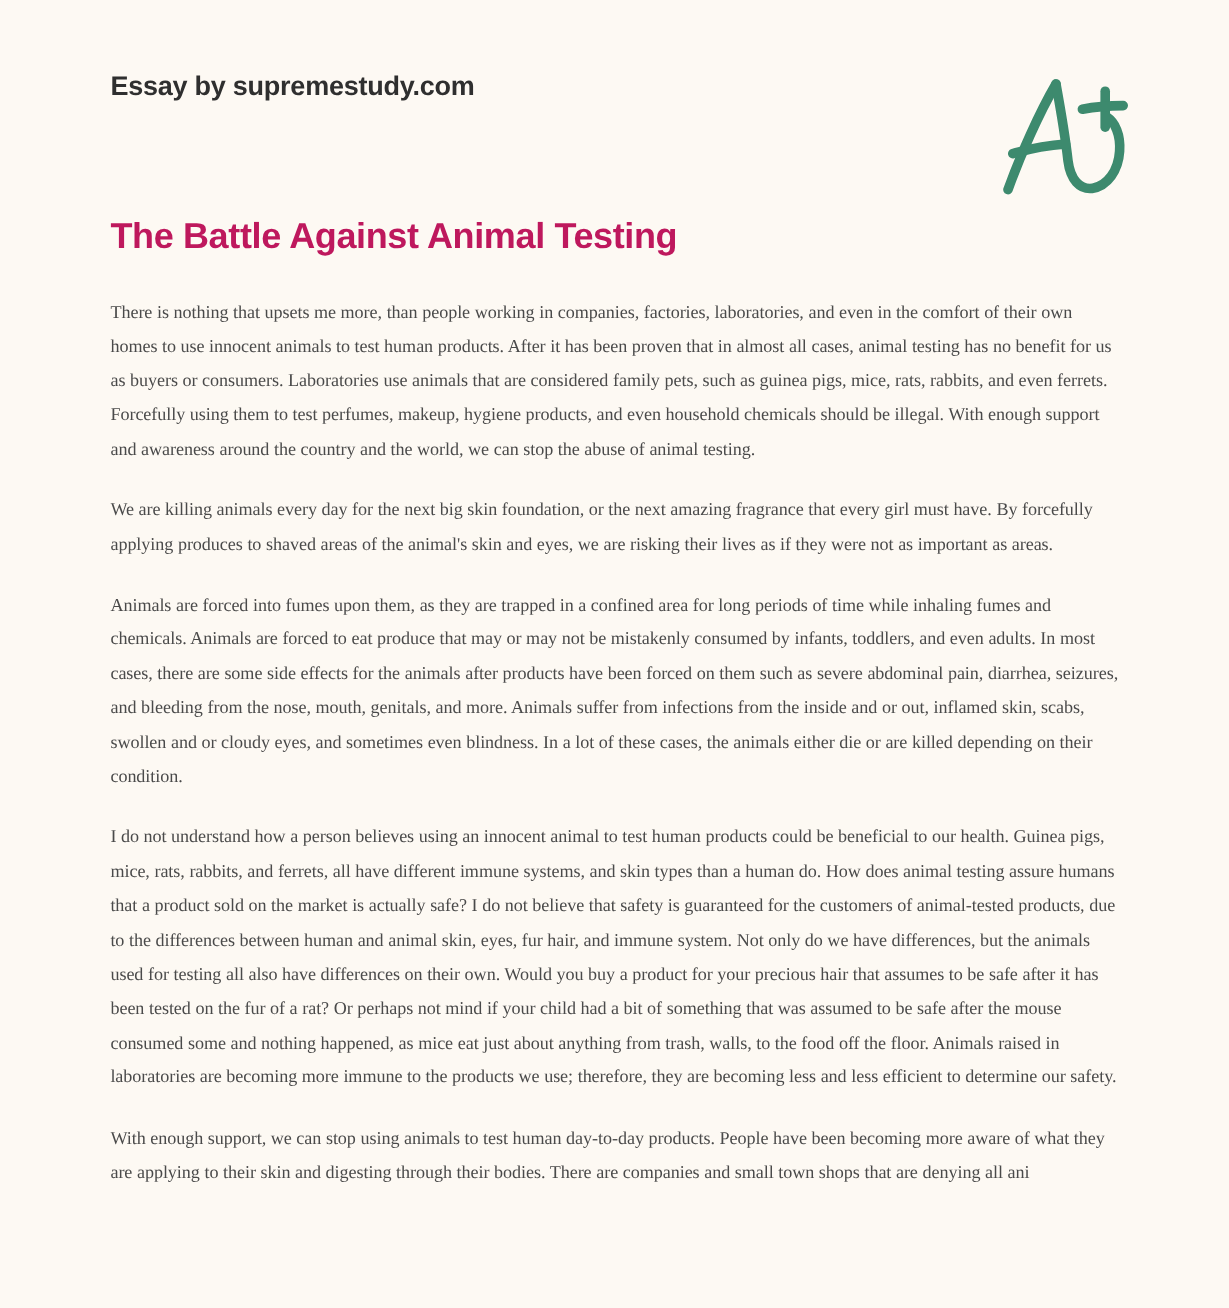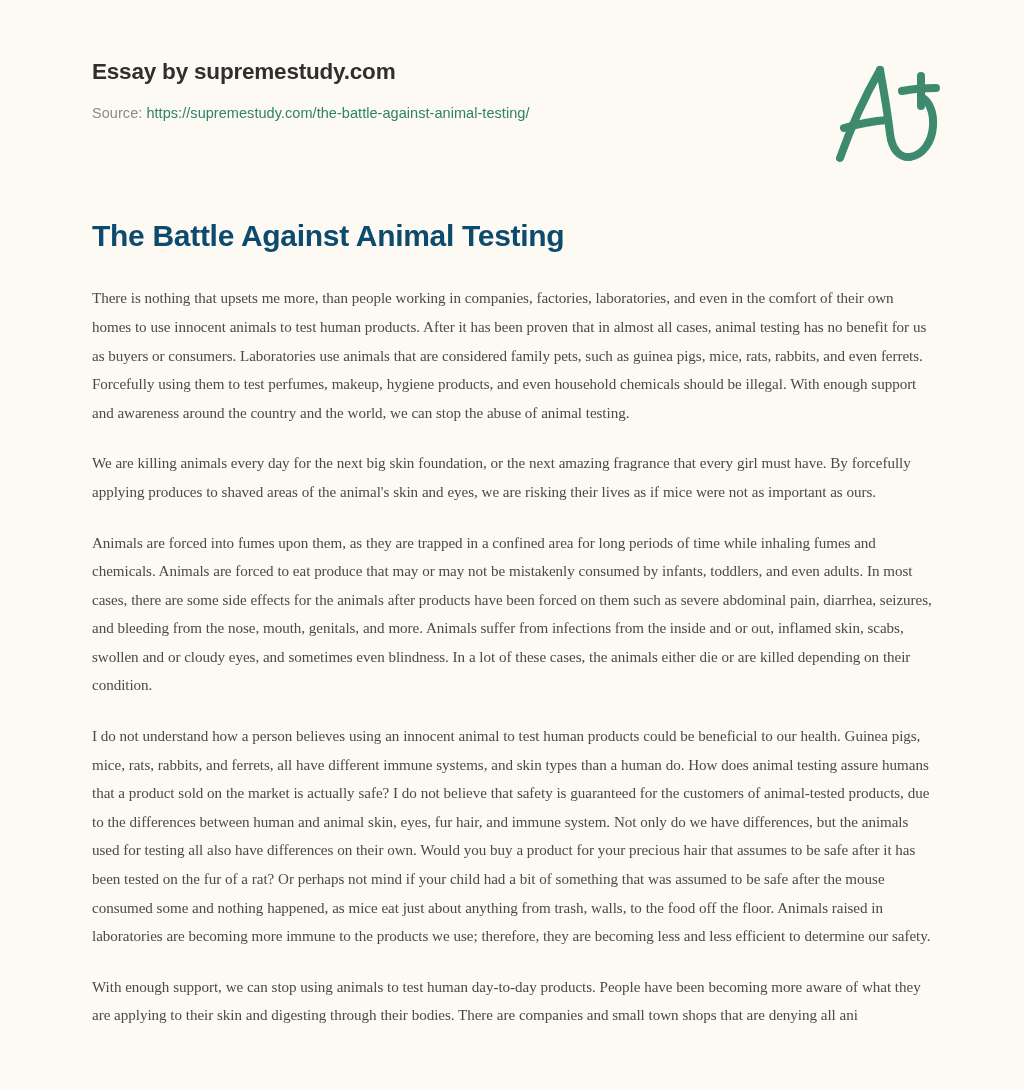--- a/index.html
+++ b/index.html
@@ -71,21 +71,21 @@
 
   
   .article {
     padding: 0 92px;
     margin-top: 94px;
   }
 
   .article-title {
     font-size: 30px;
     font-weight: bold;
-    color: #0c4a6e;
+    color: #be185d;
     letter-spacing: -0.3px;
     line-height: 1.25;
     margin: 17px 0 30px 0;
   }
 
   .body-text p {
     font-family: Liberation Serif, serif;
     font-size: 15.1px;
     line-height: 28.6px;
     color: #4a4a4a;
@@ -109,24 +109,20 @@
   }
 </style>
 </head>
 <body>
 
 <div class="page">
 
   <div class="header">
     <div class="essay-by">Essay by supremestudy.com</div>
 
-    <div class="source-line">
-      <span class="source-label">Source:</span>
-      <a class="source-url" href="#">https://supremestudy.com/the-battle-against-animal-testing/</a>
-    </div>
   </div>
 
   <div class="logo">
     <svg viewBox="0 0 120 110" xmlns="http://www.w3.org/2000/svg">
       <g fill="none" stroke="#3d8a6e" stroke-linecap="round" stroke-linejoin="round">
 
         <path d="M12 100 C 22 72, 38 36, 52 12" stroke-width="8"></path>
 
         <path d="M52 12 C 56 34, 60 58, 62 76 C 64 92, 72 100, 82 99 C 95 97, 104 84, 105 68 C 106 54, 101 44, 95 40" stroke-width="8"></path>
 
@@ -137,21 +133,21 @@
         <path d="M74 33 C 84 31, 96 30, 108 30" stroke-width="8"></path>
       </g>
     </svg>
   </div>
 
   <div class="article">
     <h1 class="article-title">The Battle Against Animal Testing</h1>
 
     <div class="body-text">
       <p>There is nothing that upsets me more, than people working in companies, factories, laboratories, and even in the comfort of their own homes to use innocent animals to test human products. After it has been proven that in almost all cases, animal testing has no benefit for us as buyers or consumers. Laboratories use animals that are considered family pets, such as guinea pigs, mice, rats, rabbits, and even ferrets. Forcefully using them to test perfumes, makeup, hygiene products, and even household chemicals should be illegal. With enough support and awareness around the country and the world, we can stop the abuse of animal testing.</p>
-      <p>We are killing animals every day for the next big skin foundation, or the next amazing fragrance that every girl must have. By forcefully applying produces to shaved areas of the animal's skin and eyes, we are risking their lives as if mice were not as important as ours.</p>
+      <p>We are killing animals every day for the next big skin foundation, or the next amazing fragrance that every girl must have. By forcefully applying produces to shaved areas of the animal's skin and eyes, we are risking their lives as if they were not as important as areas.</p>
       <p>Animals are forced into fumes upon them, as they are trapped in a confined area for long periods of time while inhaling fumes and chemicals. Animals are forced to eat produce that may or may not be mistakenly consumed by infants, toddlers, and even adults. In most cases, there are some side effects for the animals after products have been forced on them such as severe abdominal pain, diarrhea, seizures, and bleeding from the nose, mouth, genitals, and more. Animals suffer from infections from the inside and or out, inflamed skin, scabs, swollen and or cloudy eyes, and sometimes even blindness. In a lot of these cases, the animals either die or are killed depending on their condition.</p>
       <p>I do not understand how a person believes using an innocent animal to test human products could be beneficial to our health. Guinea pigs, mice, rats, rabbits, and ferrets, all have different immune systems, and skin types than a human do. How does animal testing assure humans that a product sold on the market is actually safe? I do not believe that safety is guaranteed for the customers of animal-tested products, due to the differences between human and animal skin, eyes, fur hair, and immune system. Not only do we have differences, but the animals used for testing all also have differences on their own. Would you buy a product for your precious hair that assumes to be safe after it has been tested on the fur of a rat? Or perhaps not mind if your child had a bit of something that was assumed to be safe after the mouse consumed some and nothing happened, as mice eat just about anything from trash, walls, to the food off the floor. Animals raised in laboratories are becoming more immune to the products we use; therefore, they are becoming less and less efficient to determine our safety.</p>
       <p>With enough support, we can stop using animals to test human day-to-day products. People have been becoming more aware of what they are applying to their skin and digesting through their bodies. There are companies and small town shops that are denying all ani</p>
     </div>
   </div>
 
   <div class="clip-bottom"></div>
 </div>
 
 </body></html>

